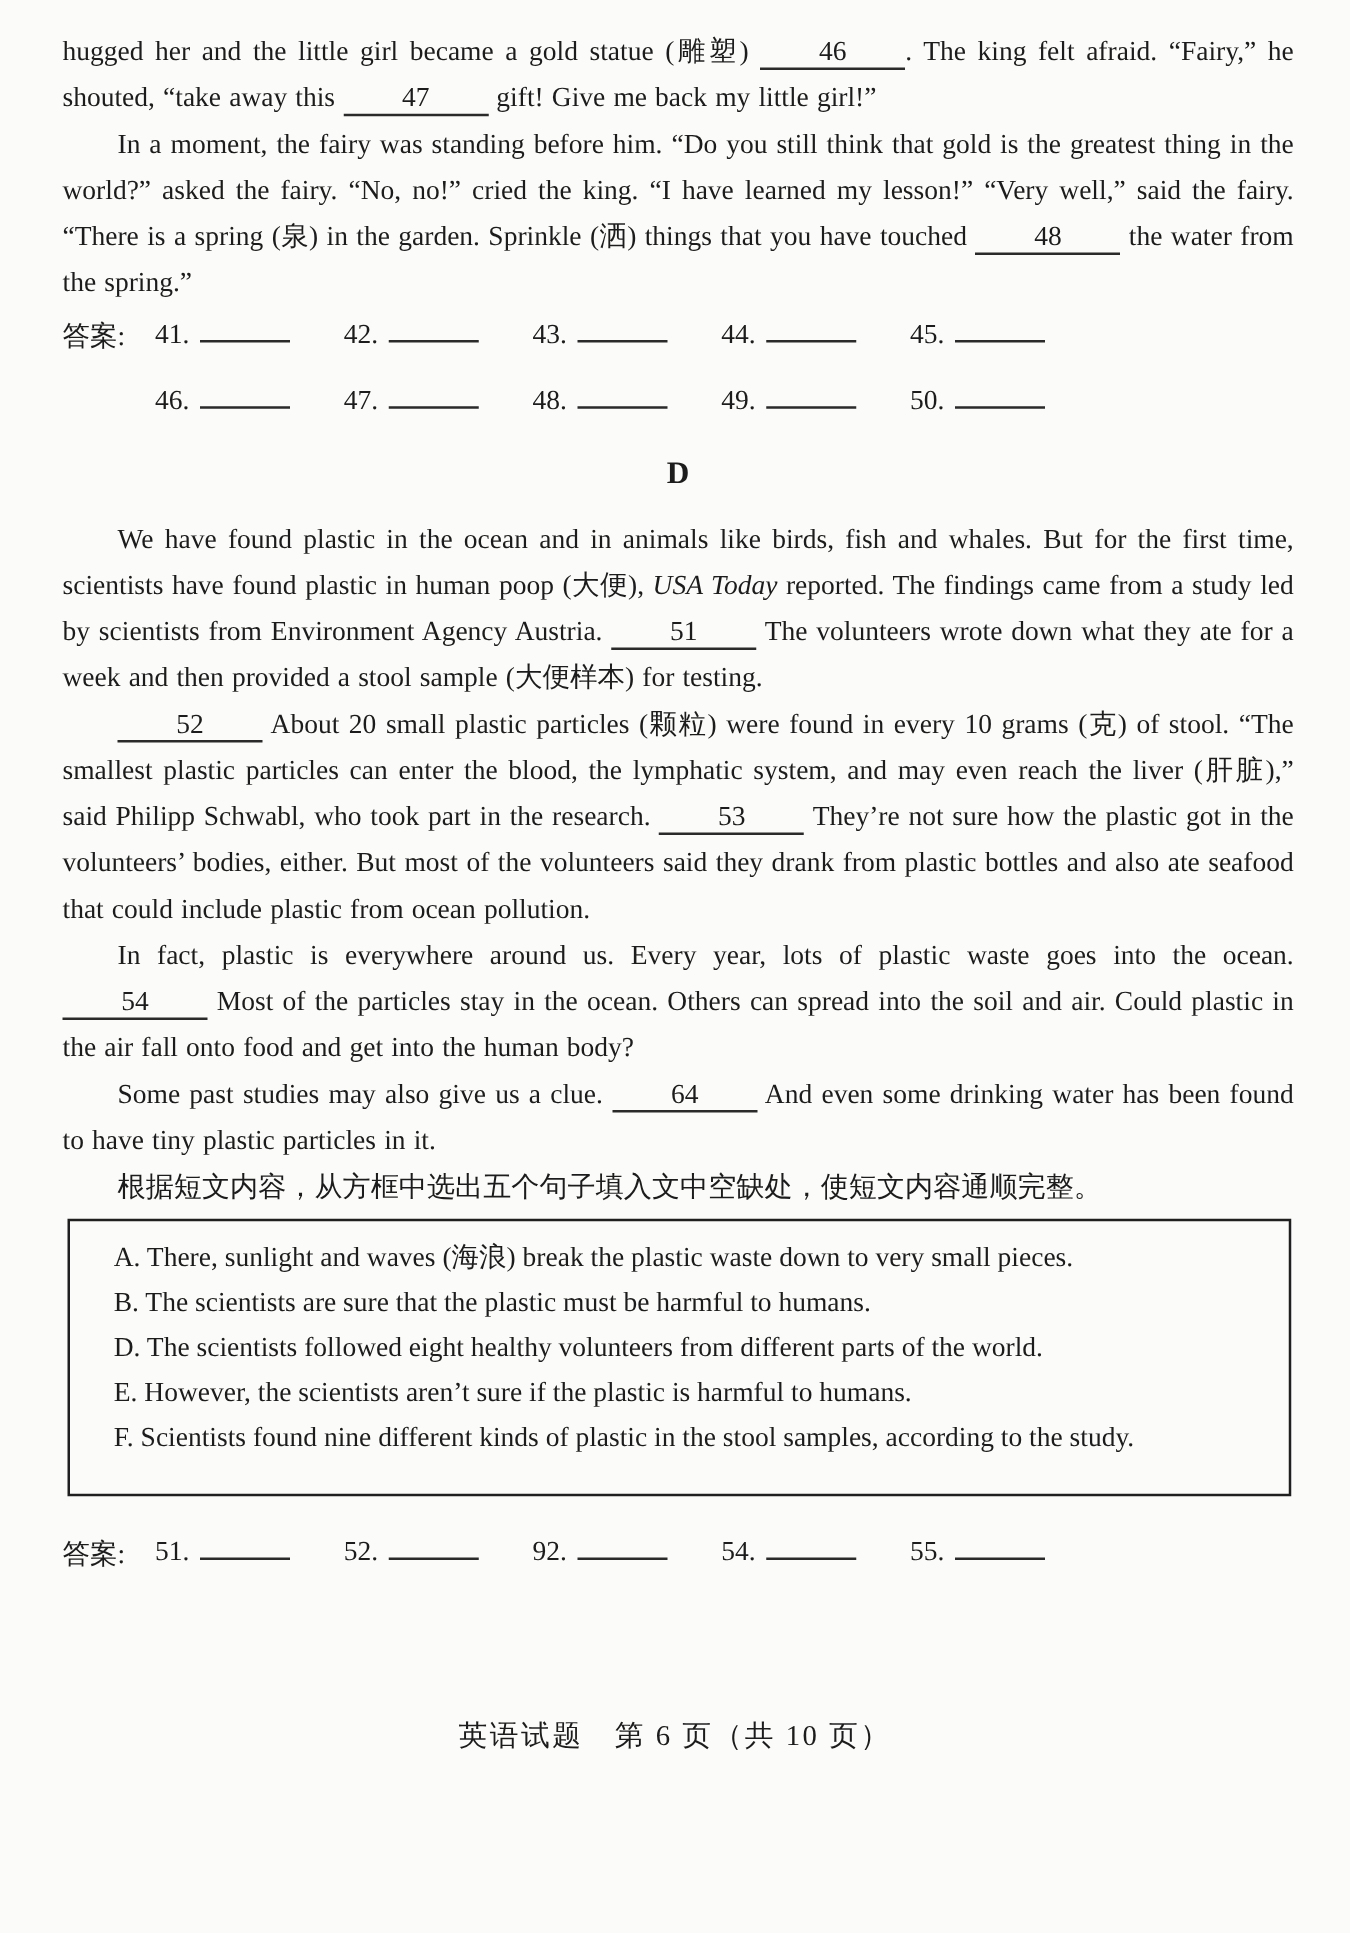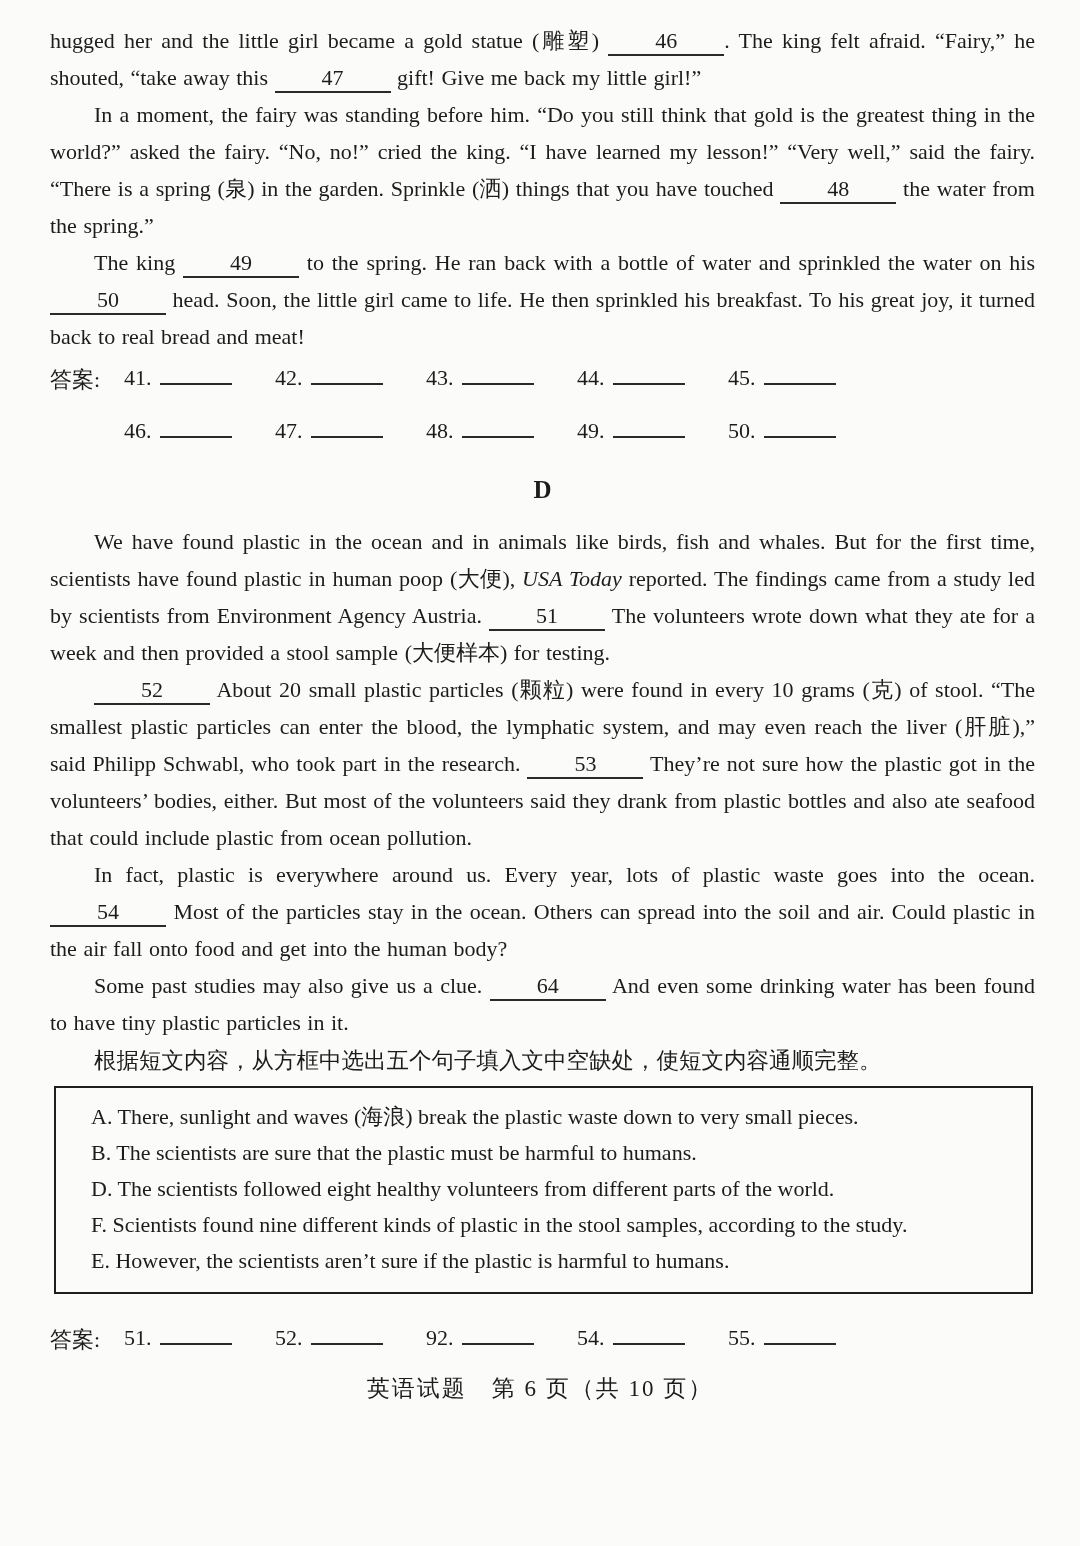--- a/index.html
+++ b/index.html
@@ -69,21 +69,21 @@
   
   .instruction {
     font-size: 22.5px;
     line-height: 38px;
     text-indent: 44px;
     margin: 1px 0 6px 0;
   }
   
   .options-box {
     border: 2px solid #1f1f1f;
-    padding: 11px 20px 13px 35px;
+    padding: 11px 20px 27px 35px;
     margin: 0 2px 0 4px;
   }
   .option {
     font-size: 22px;
     line-height: 36px;
     margin: 0;
     white-space: nowrap;
   }
   .option i { font-style: italic; }
   
@@ -99,21 +99,20 @@
   }
 </style>
 </head>
 <body>
 
 <div class="page">
 
   <div>
       <p class="para">hugged her and the little girl became a gold statue (雕塑) <span class="blank">46</span>. The king felt afraid. “Fairy,” he shouted, “take away this <span class="blank">47</span> gift! Give me back my little girl!”</p>
       <p class="para indent">In a moment, the fairy was standing before him. “Do you still think that gold is the greatest thing in the world?” asked the fairy. “No, no!” cried the king. “I have learned my lesson!” “Very well,” said the fairy. “There is a spring (泉) in the garden. Sprinkle (洒) things that you have touched <span class="blank">48</span> the water from the spring.”</p>
-      <p class="para indent">The king <span class="blank">49</span> to the spring. He ran back with a bottle of water and sprinkled the water on his <span class="blank">50</span> head. Soon, the little girl came to life. He then sprinkled his breakfast. To his great joy, it turned back to real bread and meat!</p>
     </div>
 
   <div class="answers">
       <div class="ans-row">
         <span class="ans-label">答案:</span>
         <span class="ans-item"><span>41.</span><span class="ans-line"></span></span>
         <span class="ans-item"><span>42.</span><span class="ans-line"></span></span>
         <span class="ans-item"><span>43.</span><span class="ans-line"></span></span>
         <span class="ans-item"><span>44.</span><span class="ans-line"></span></span>
         <span class="ans-item"><span>45.</span><span class="ans-line"></span></span>
@@ -136,22 +135,22 @@
       <p class="para indent">In fact, plastic is everywhere around us. Every year, lots of plastic waste goes into the ocean. <span class="blank">54</span> Most of the particles stay in the ocean. Others can spread into the soil and air. Could plastic in the air fall onto food and get into the human body?</p>
       <p class="para indent">Some past studies may also give us a clue. <span class="blank">64</span> And even some drinking water has been found to have tiny plastic particles in it.</p>
     </div>
 
   <p class="instruction">根据短文内容，从方框中选出五个句子填入文中空缺处，使短文内容通顺完整。</p>
 
   <div class="options-box">
       <p class="option">A. There, sunlight and waves (海浪) break the plastic waste down to very small pieces.</p>
       <p class="option">B. The scientists are sure that the plastic must be harmful to humans.</p>
       <p class="option">D. The scientists followed eight healthy volunteers from different parts of the world.</p>
+      <p class="option">E. However, the scientists aren’t sure if the plastic is harmful to humans.</p>
       <p class="option">F. Scientists found nine different kinds of plastic in the stool samples, according to the study.</p>
-      <p class="option">E. However, the scientists aren’t sure if the plastic is harmful to humans.</p>
     </div>
 
   <div class="answers answers-late">
       <div class="ans-row">
         <span class="ans-label">答案:</span>
         <span class="ans-item"><span>51.</span><span class="ans-line"></span></span>
         <span class="ans-item"><span>52.</span><span class="ans-line"></span></span>
         <span class="ans-item"><span>92.</span><span class="ans-line"></span></span>
         <span class="ans-item"><span>54.</span><span class="ans-line"></span></span>
         <span class="ans-item"><span>55.</span><span class="ans-line"></span></span>

